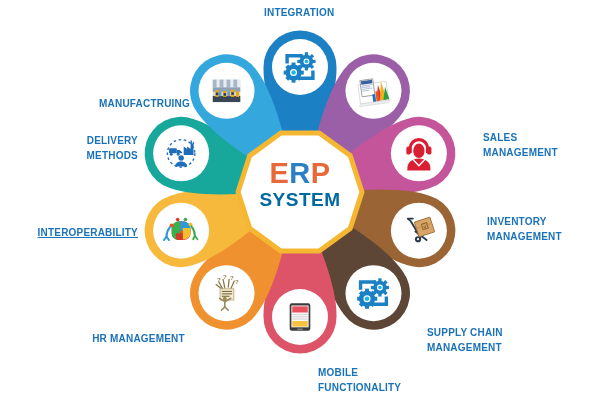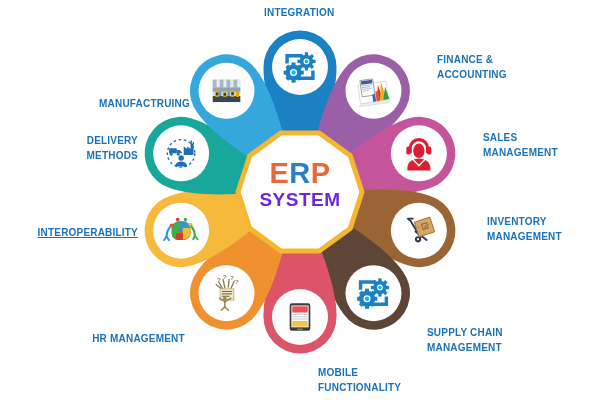--- a/index.html
+++ b/index.html
@@ -349,27 +349,25 @@
           <use xlink:href="#icon-factory" transform="translate(226.52684346344085 90.87287570313158) scale(0.86)"></use>
         </g>
       </g>
     <g id="center-layer">
       <polygon id="center-poly" fill="#ffffff" stroke="#F5B731" stroke-width="5" stroke-linejoin="round" points="319.2,133.0 350.2,155.6 362.0,192.0 350.2,228.4 319.2,251.0 280.8,251.0 249.8,228.4 238.0,192.0 249.8,155.6 280.8,133.0"></polygon>
     </g>
   </svg>
 
   <div style="position:absolute;left:240px;top:158px;width:120px;text-align:center;">
     <div class="erp-text" style="font-size:29px;letter-spacing:0.5px;line-height:30px;"><span style="color:#E8683A">E</span><span style="color:#2B7FC4">R</span><span style="color:#E8683A">P</span></div>
-    <div class="erp-text" style="font-size:19px;color:#6d28d9;letter-spacing:0.5px;line-height:22px;margin-top:1px;">SYSTEM</div>
+    <div class="erp-text" style="font-size:19px;color:#0369a1;letter-spacing:0.5px;line-height:22px;margin-top:1px;">SYSTEM</div>
   </div>
 
   <div class="label center" style="left:264px;top:6px;width:200px;">INTEGRATION</div>
 
-  <div class="label right" style="left:437px;top:53px;width:160px;">FINANCE &amp;
-ACCOUNTING</div>
 
   <div class="label right" style="left:483px;top:131px;width:118px;">SALES
 MANAGEMENT</div>
 
   <div class="label right" style="left:487px;top:215px;width:115px;">INVENTORY
 MANAGEMENT</div>
 
   <div class="label right" style="left:427px;top:326px;width:150px;">SUPPLY CHAIN
 MANAGEMENT</div>
 

